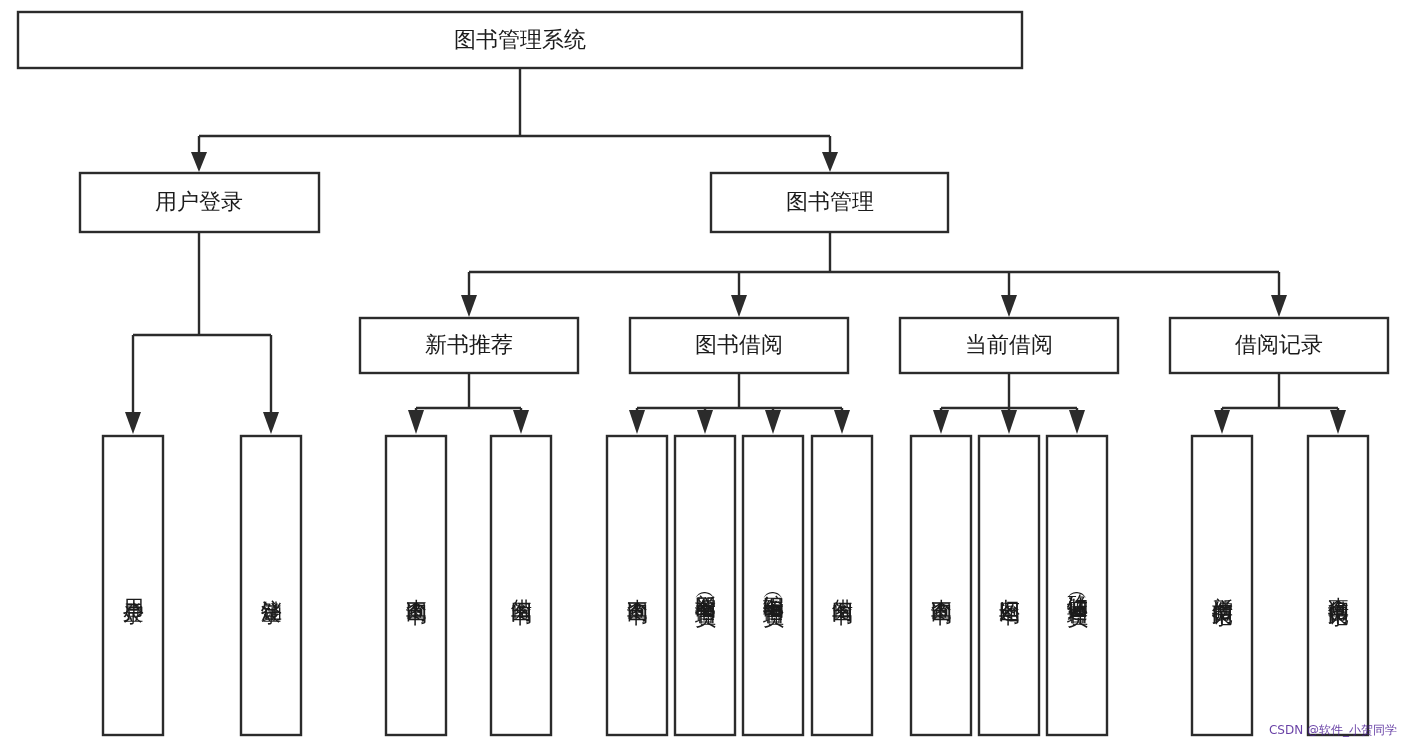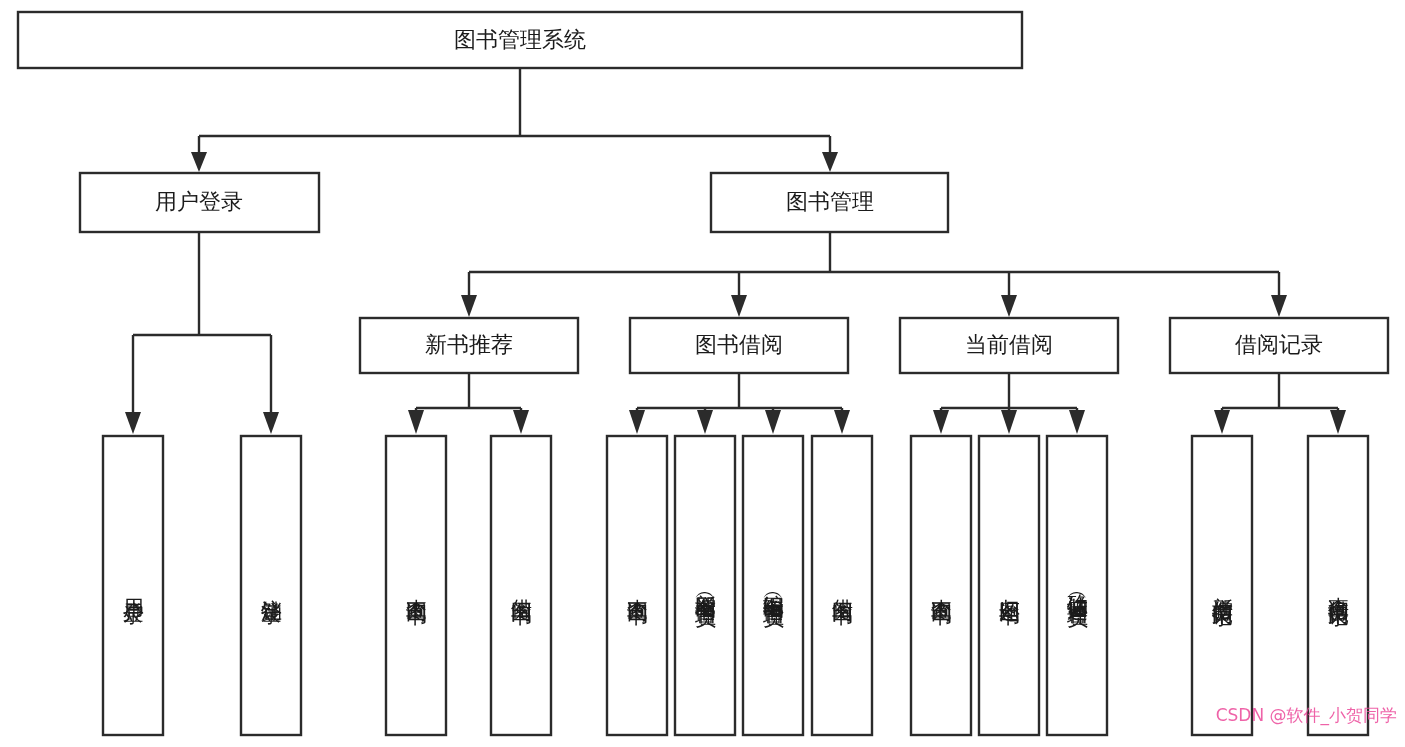--- a/index.html
+++ b/index.html
@@ -59,24 +59,24 @@
     letter-spacing: 2px;
     display: flex;
     align-items: center;
     justify-content: center;
     white-space: nowrap;
     pointer-events: none;
   }
   .watermark {
     position: absolute;
     right: 8px;
-    bottom: 20px;
-    font-family: "DejaVu Sans", "Liberation Sans", sans-serif;
-    font-size: 17px;
-    color: #ec4899;
+    bottom: 8px;
+    font-family: "DejaVu Sans", "Liberation Sans", sans-serif;
+    font-size: 12px;
+    color: #4c1d95;
     opacity: 0.85;
     white-space: nowrap;
   }
 </style>
 </head>
 <body>
 
 <div id="diagram-root">
 
   <svg class="diagram-canvas" viewBox="0 0 1405 747">

